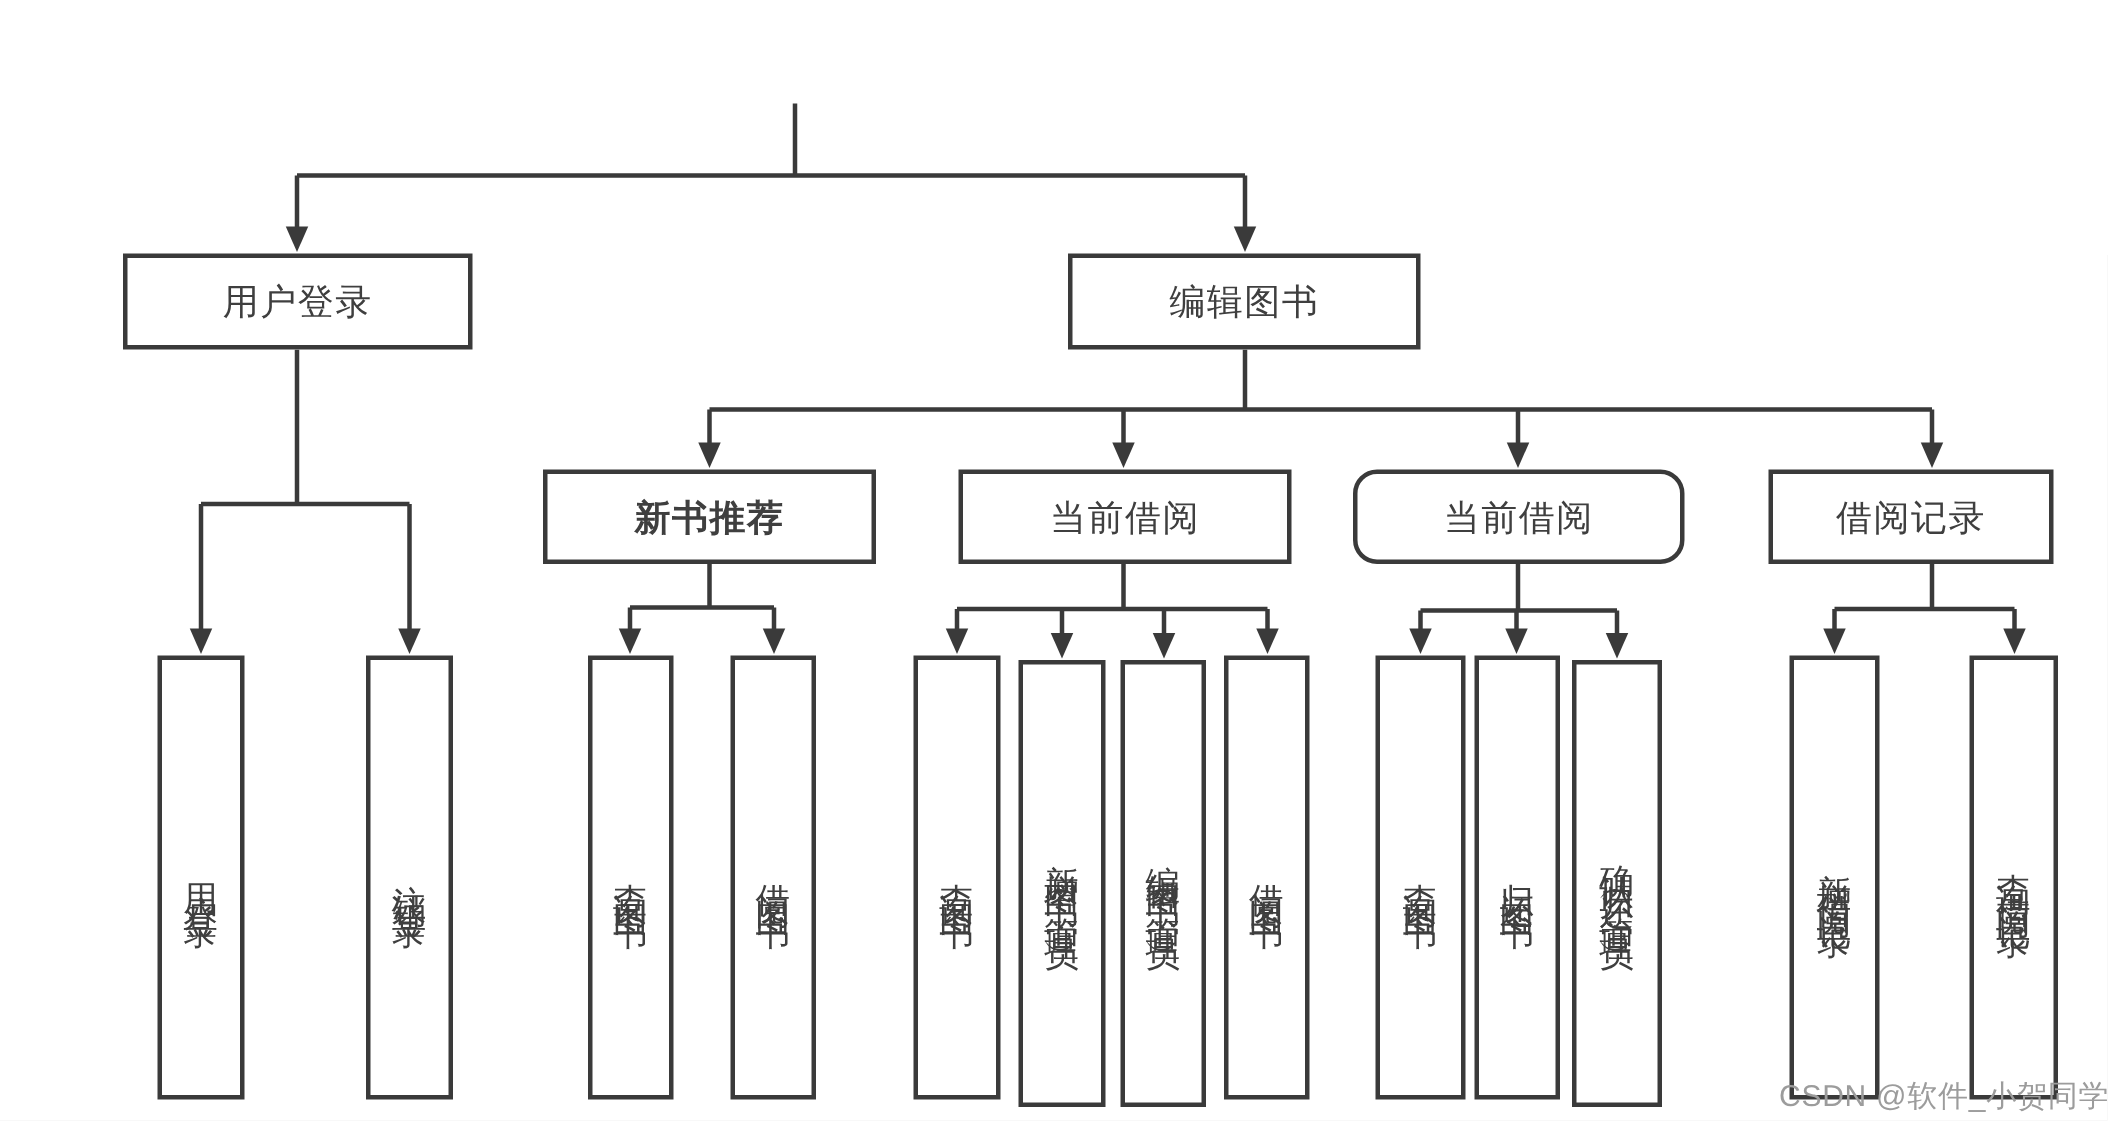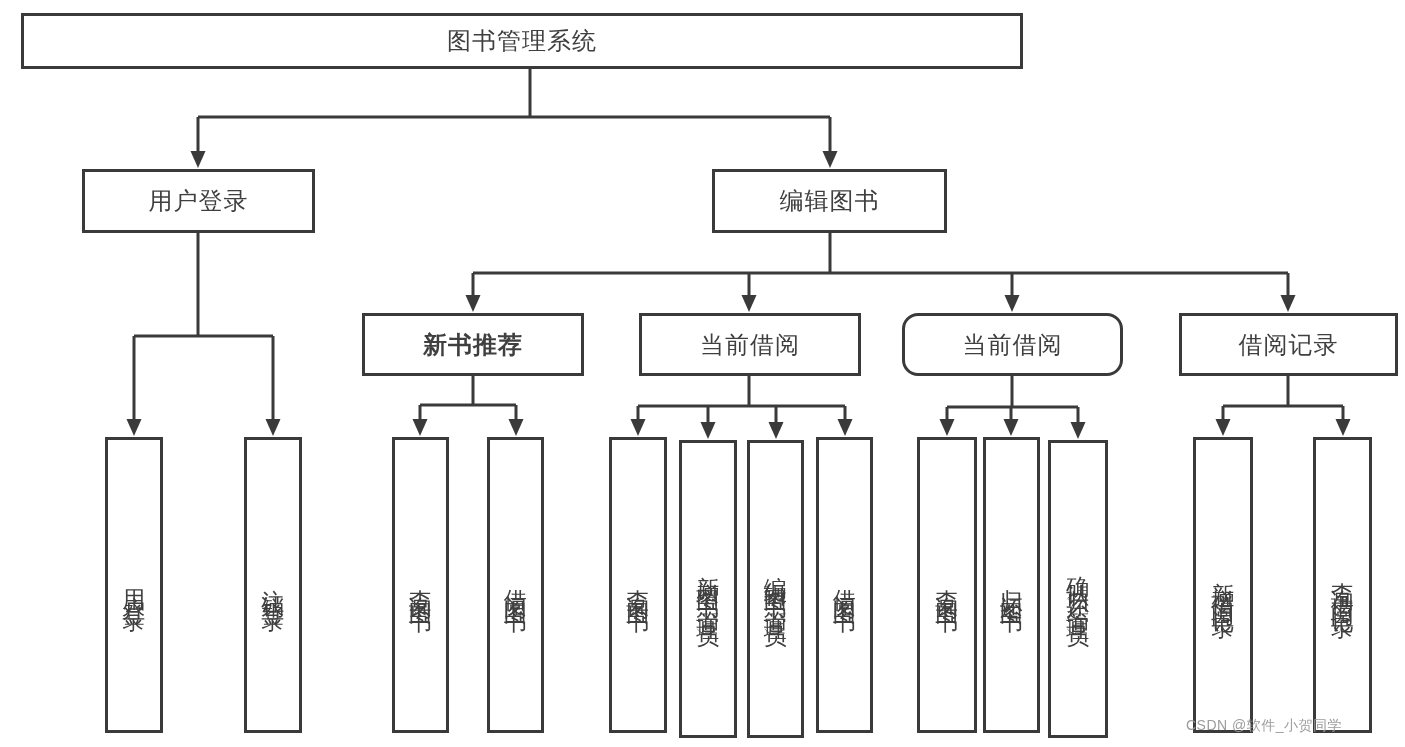--- a/index.html
+++ b/index.html
@@ -27,21 +27,21 @@
   .leaf.tall{top:440px;height:298px;}
   .leaf .vtext{
     writing-mode:vertical-rl;text-orientation:mixed;
     font-size:23px;letter-spacing:7px;color:var(--text);line-height:1.15;
   }
   #wires{position:absolute;left:0;top:0;width:1405px;height:747px;}
   #wires path{stroke:var(--line);stroke-width:3;fill:none;}
   #wires polygon{fill:var(--line);stroke:none;}
   .watermark{
     position:absolute;left:1186px;top:717px;z-index:5;
-    font-size:14px;color:var(--watermark);letter-spacing:0.5px;white-space:nowrap;
+    font-size:20px;color:var(--watermark);letter-spacing:0.5px;white-space:nowrap;
   }
 </style>
 </head>
 <body>
 
 <div id="stage">
 
   <svg id="wires" viewBox="0 0 1405 747" aria-hidden="true">
 
     <path d="M530 69 V117 M198 117 H830 M198 117 V153 M830 117 V153"></path>
@@ -71,29 +71,28 @@
     <path d="M1012 376 V407 M947 407 H1078 M947 407 V421 M1011 407 V421 M1078 407 V424"></path>
     <polygon points="939.5,419 954.5,419 947,436"></polygon>
     <polygon points="1003.5,419 1018.5,419 1011,436"></polygon>
     <polygon points="1070.5,422 1085.5,422 1078,439"></polygon>
 
     <path d="M1288 376 V406 M1223 406 H1343 M1223 406 V421 M1343 406 V421"></path>
     <polygon points="1215.5,419 1230.5,419 1223,436"></polygon>
     <polygon points="1335.5,419 1350.5,419 1343,436"></polygon>
   </svg>
 
-  <div class="box" style="left:21px;top:13px;width:1002px;height:56px;">图书管理系统</div>
 
   <div class="box" style="left:82px;top:169px;width:233px;height:64px;">用户登录</div>
   <div class="box" style="left:712px;top:169px;width:235px;height:64px;">编辑图书</div>
 
   <div class="box" style="left:362px;top:313px;width:222px;height:63px;font-weight:bold;">新书推荐</div>
   <div class="box" style="left:639px;top:313px;width:222px;height:63px;">当前借阅</div>
   <div class="box" style="left:902px;top:313px;width:221px;height:63px;border-radius:16px;">当前借阅</div>
-  <div class="box" style="left:1179px;top:313px;width:219px;height:63px;">借阅记录</div>
+  <div class="box" style="left:1179px;top:313px;width:190px;height:63px;">借阅记录</div>
 
   <div class="leaf" style="left:105px;width:58px;">
     <span class="vtext">用户登录</span>
   </div>
   <div class="leaf" style="left:244px;width:58px;">
     <span class="vtext">注销登录</span>
   </div>
 
   <div class="leaf" style="left:392px;width:57px;">
     <span class="vtext">查询图书</span>

